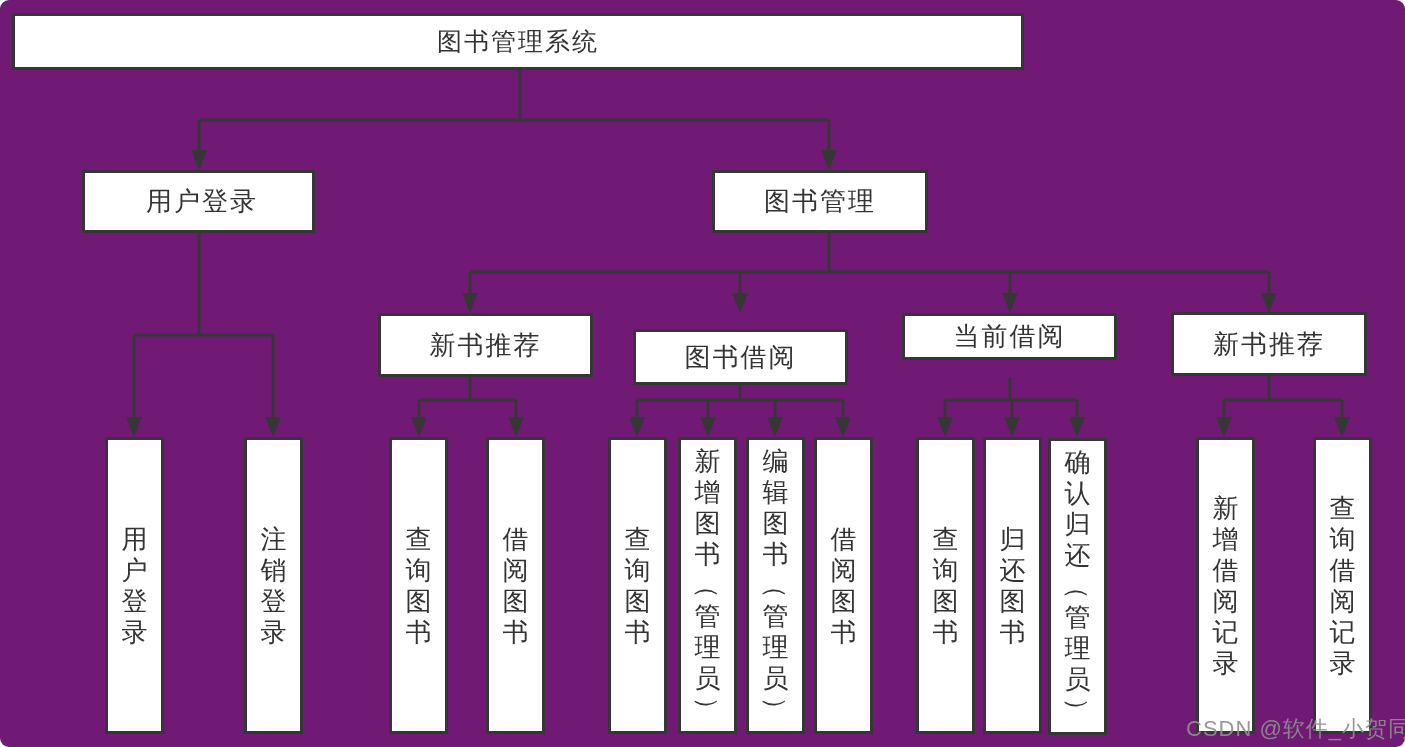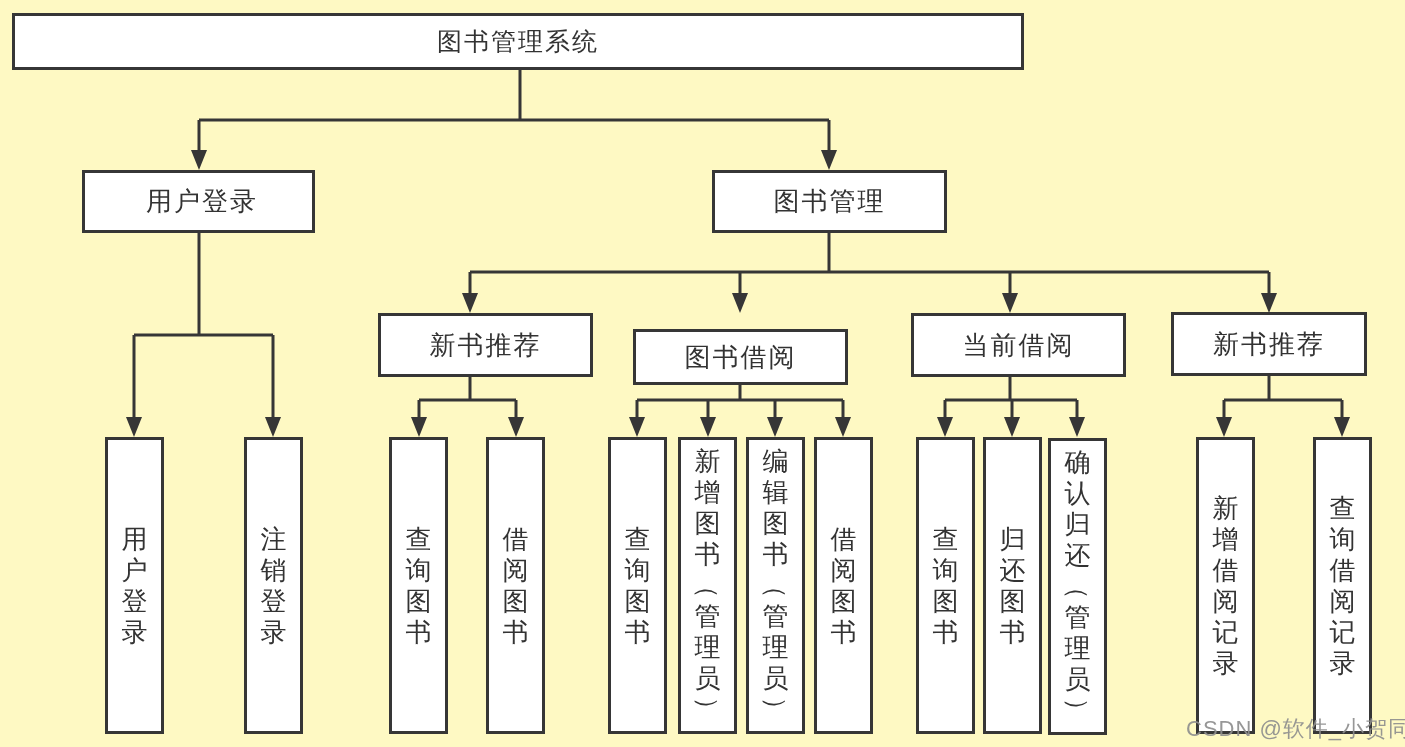--- a/index.html
+++ b/index.html
@@ -1,18 +1,18 @@
 <!DOCTYPE html>
 <html><head>
 <meta charset="utf-8">
 <style>
   html,body{margin:0;padding:0;background:#fff;}
   #stage{
-    position:relative;width:1405px;height:747px;background:#fef9c3;overflow:hidden;
-    font-family:"Liberation Sans","DejaVu Sans",sans-serif;color:#333333;
+    position:relative;width:1405px;height:747px;background:#701a75;overflow:hidden;
+    font-family:"Liberation Sans","DejaVu Sans",sans-serif;color:#333333;border-radius:9px;
   }
   #wires{position:absolute;left:0;top:0;z-index:1;}
   .box{
     position:absolute;box-sizing:border-box;background:#ffffff;
     border:3px solid #363636;z-index:2;
   }
   .hbox{
     display:flex;align-items:center;justify-content:center;
     font-size:26px;letter-spacing:2px;white-space:nowrap;
   }
@@ -77,25 +77,25 @@
       <polygon points="1069,417 1085,417 1077,437"></polygon>
 
       <polygon points="1216,417 1232,417 1224,437"></polygon>
       <polygon points="1334,417 1350,417 1342,437"></polygon>
     </g>
   </svg>
 
   <div class="box hbox root" style="left:12px;top:13px;width:1012px;height:57px;">图书管理系统</div>
 
   <div class="box hbox" style="left:82px;top:170px;width:233px;height:63px;padding-left:7px;">用户登录</div>
-  <div class="box hbox" style="left:712px;top:170px;width:235px;height:63px;">图书管理</div>
+  <div class="box hbox" style="left:712px;top:170px;width:216px;height:63px;">图书管理</div>
 
   <div class="box hbox" style="left:378px;top:313px;width:215px;height:64px;">新书推荐</div>
   <div class="box hbox" style="left:633px;top:329px;width:215px;height:56px;">图书借阅</div>
-  <div class="box hbox" style="left:902px;top:313px;width:215px;height:64px;margin-left:9px;">当前借阅</div>
+  <div class="box hbox" style="left:902px;top:313px;width:215px;height:47px;">当前借阅</div>
   <div class="box hbox" style="left:1171px;top:312px;width:196px;height:64px;">新书推荐</div>
 
   <div class="box vbox vtext" style="left:105px;top:437px;width:59px;height:297px;">
       <div class="vchar">用</div>
       <div class="vchar">户</div>
       <div class="vchar">登</div>
       <div class="vchar">录</div>
     </div>
   <div class="box vbox vtext" style="left:244px;top:437px;width:59px;height:297px;">
       <div class="vchar">注</div>

